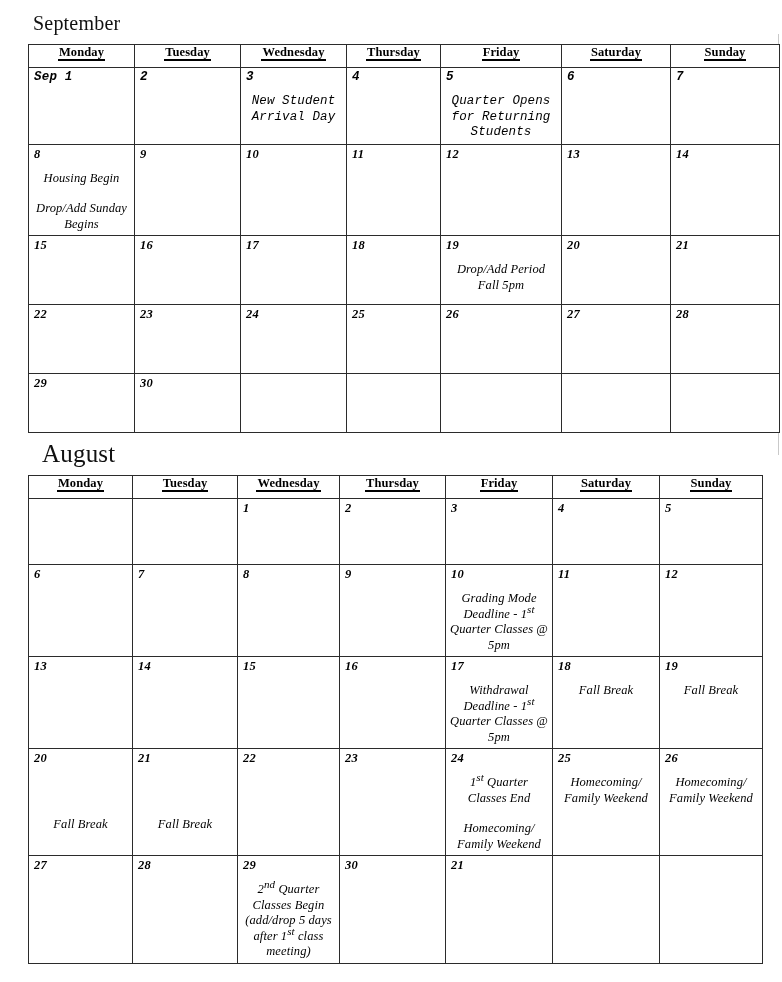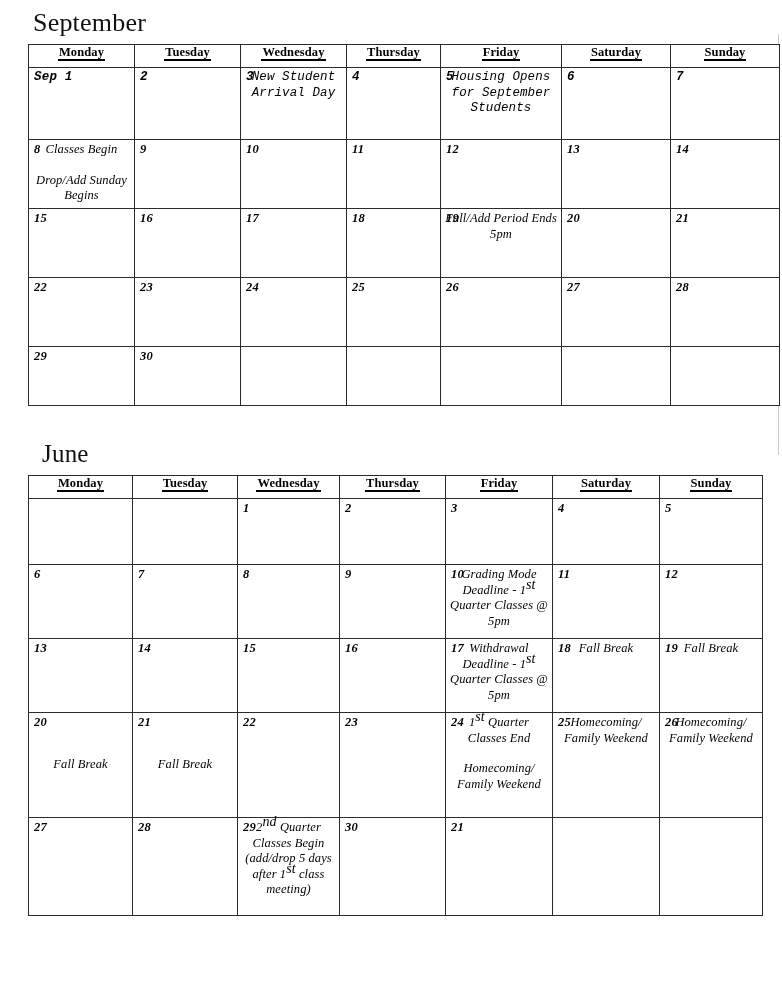--- a/index.html
+++ b/index.html
@@ -36,21 +36,21 @@
   .month-block {
     position: absolute;
     left: 28px;
   }
 
   #september-block { top: 6px; }
   #october-block  { top: 437px; }
 
   .month-title {
     font-family: "Liberation Serif", "DejaVu Serif", serif;
-    font-size: 26px;
+    font-size: 20px;
     font-weight: normal;
     line-height: 34px;
     letter-spacing: 0.2px;
     margin: 0 0 4px 0;
     padding: 0;
     color: #111111;
   }
   #september-block .month-title { margin-left: 5px; }
   #october-block  .month-title { margin-left: 14px; font-size: 25px; }
 
@@ -103,25 +103,26 @@
     letter-spacing: 0.2px;
   }
 
   .events {
     padding: 2px 4px 3px 4px;
     text-align: center;
     font-style: italic;
     font-size: 12.5px;
     line-height: 15.5px;
     letter-spacing: 0.1px;
+    margin-top: 24px;
   }
   .events .ev { margin: 0; }
   .events .ev + .ev { margin-top: 15px; }
   .events sup {
-    font-size: 14px;
+    font-size: 11px;
     vertical-align: super;
     line-height: 0;
   }
 
   
   .events.mid { padding-top: 44px; }
 
   
   #september-table col.c0 { width: 106px; }
   #september-table col.c1 { width: 106px; }
@@ -192,35 +193,35 @@
               <div class="events">
                 <div class="ev">New Student Arrival Day</div>
               </div>
             </td>
             <td class="day">
               <span class="daynum">4</span>
             </td>
             <td class="day">
               <span class="daynum">5</span>
               <div class="events">
-                <div class="ev">Housing Opens for September Students</div>
+                <div class="ev">Quarter Opens for Returning Students</div>
               </div>
             </td>
             <td class="day weekend">
               <span class="daynum">6</span>
             </td>
             <td class="day weekend">
               <span class="daynum">7</span>
             </td>
           </tr>
           <tr class="wk w1">
             <td class="day">
               <span class="daynum">8</span>
               <div class="events">
-                <div class="ev">Classes Begin</div>
+                <div class="ev">Housing Begin</div>
                 <div class="ev">Drop/Add Sunday Begins</div>
               </div>
             </td>
             <td class="day">
               <span class="daynum">9</span>
             </td>
             <td class="day">
               <span class="daynum">10</span>
             </td>
             <td class="day">
@@ -245,21 +246,21 @@
             </td>
             <td class="day">
               <span class="daynum">17</span>
             </td>
             <td class="day">
               <span class="daynum">18</span>
             </td>
             <td class="day">
               <span class="daynum">19</span>
               <div class="events">
-                <div class="ev">Fall/Add Period Ends 5pm</div>
+                <div class="ev">Drop/Add Period Fall 5pm</div>
               </div>
             </td>
             <td class="day weekend">
               <span class="daynum">20</span>
             </td>
             <td class="day weekend">
               <span class="daynum">21</span>
             </td>
           </tr>
           <tr class="wk w3">
@@ -296,21 +297,21 @@
             <td class="day"></td>
             <td class="day"></td>
             <td class="day weekend"></td>
             <td class="day weekend"></td>
           </tr>
         </tbody>
     </table>
   </div>
 
   <div class="month-block" id="october-block">
-    <h1 class="month-title">June</h1>
+    <h1 class="month-title">August</h1>
     <table class="cal" id="october-table">
       <colgroup>
         <col class="c0">
           <col class="c1">
           <col class="c2">
           <col class="c3">
           <col class="c4">
           <col class="c5">
           <col class="c6">
       </colgroup>

